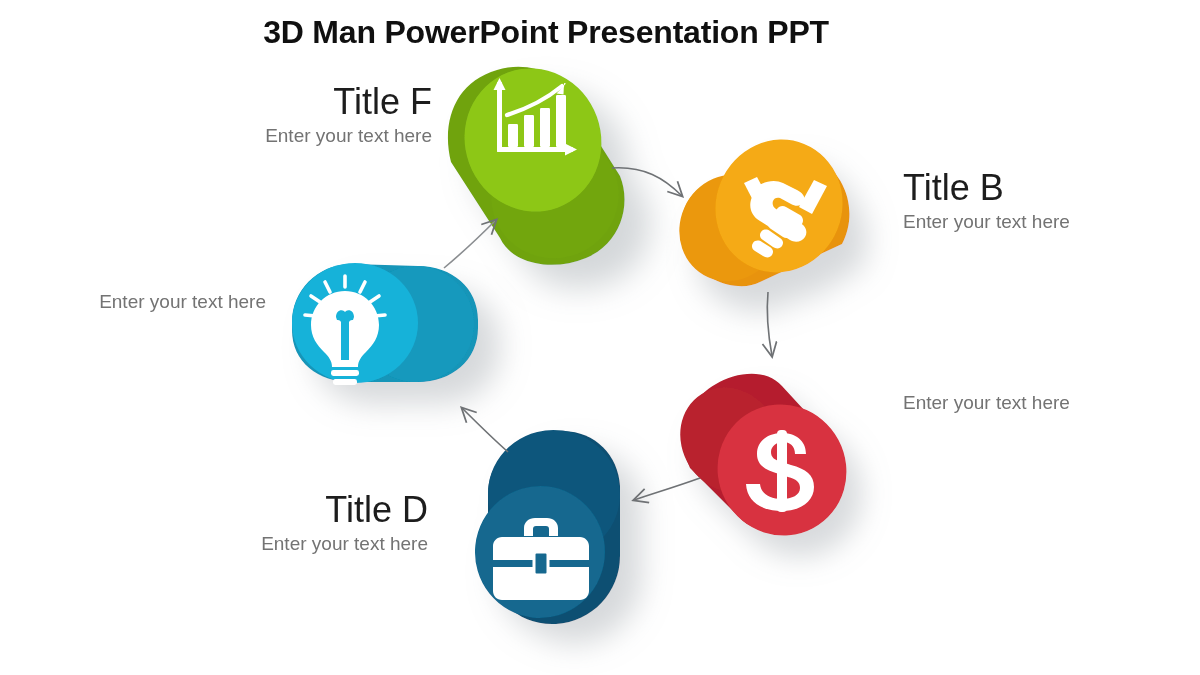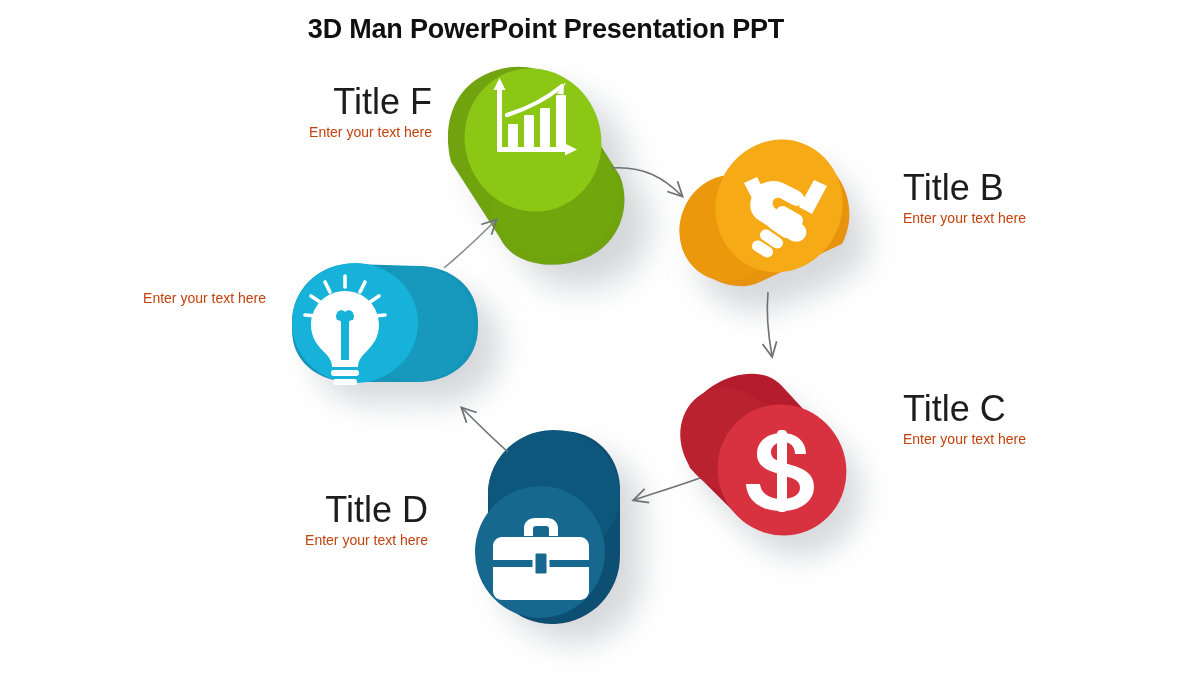--- a/index.html
+++ b/index.html
@@ -16,21 +16,21 @@
     height: 675px;
     background: #ffffff;
     overflow: hidden;
   }
   #slide-title {
     position: absolute;
     left: 0;
     top: 14px;
     width: 1092px;
     text-align: center;
-    font-size: 27px;
+    font-size: 32px;
     font-weight: bold;
     color: #101010;
     letter-spacing: -0.2px;
     font-family: "Liberation Sans", sans-serif;
   }
   .diagram {
     position: absolute;
     left: 0;
     top: 0;
     width: 1200px;
@@ -41,22 +41,22 @@
     font-family: "Liberation Sans", sans-serif;
     color: #222222;
   }
   .label .title {
     font-size: 36px;
     color: #1d1d1d;
     line-height: 1.12;
     white-space: nowrap;
   }
   .label .sub {
-    font-size: 14px;
-    color: #c2410c;
+    font-size: 19px;
+    color: #737373;
     line-height: 1.5;
     white-space: nowrap;
   }
   .label.right-align { text-align: right; }
   .label.left-align  { text-align: left; }
 </style>
 </head>
 <body>
 
 <div id="slide">
@@ -225,21 +225,20 @@
     <div class="title">Title F</div>
     <div class="sub">Enter your text here</div>
   </div>
 
   <div class="label left-align" style="left:903px; top:168px; width:280px;">
     <div class="title">Title B</div>
     <div class="sub">Enter your text here</div>
   </div>
 
   <div class="label left-align" style="left:903px; top:389px; width:280px;">
-    <div class="title">Title C</div>
     <div class="sub">Enter your text here</div>
   </div>
 
   <div class="label right-align" style="left:170px; top:490px; width:258px;">
     <div class="title">Title D</div>
     <div class="sub">Enter your text here</div>
   </div>
 
   <div class="label right-align" style="left:8px; top:288px; width:258px;">
     <div class="sub">Enter your text here</div>

